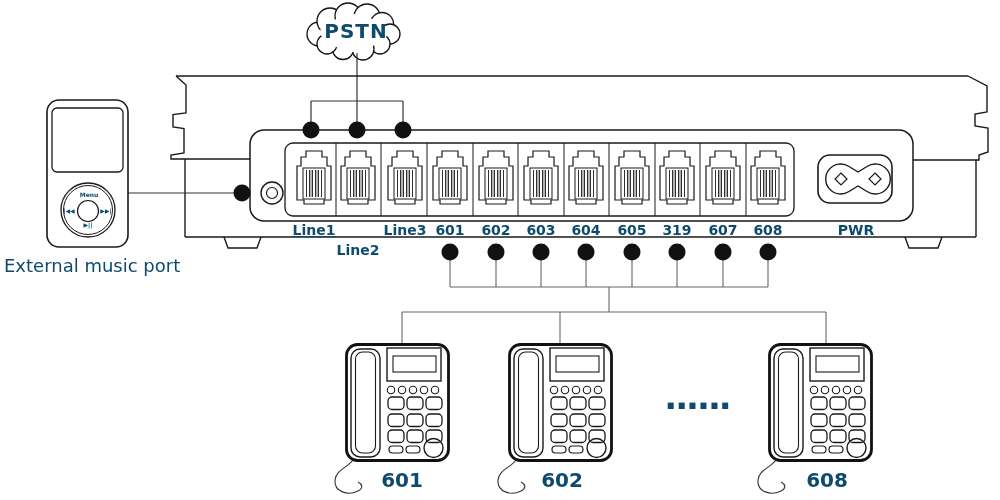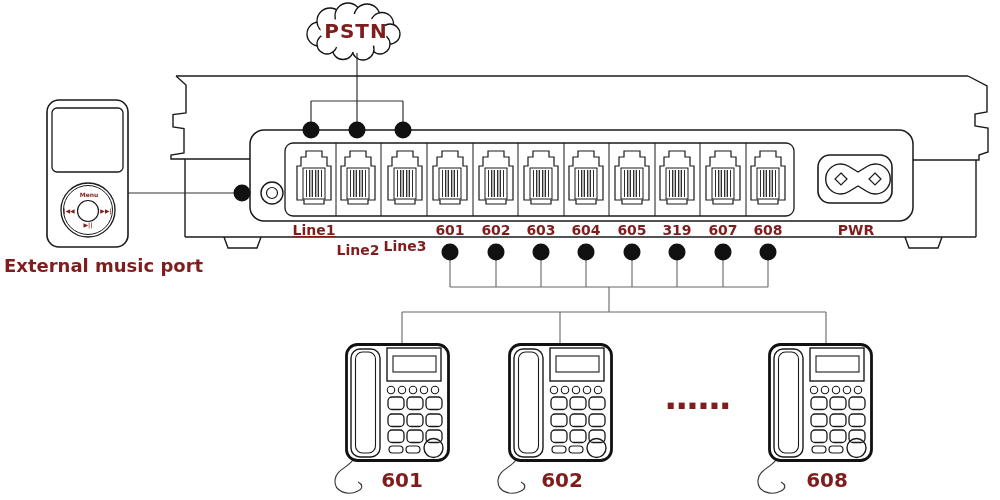--- a/index.html
+++ b/index.html
@@ -3,25 +3,25 @@
 <meta charset="utf-8">
 <style>
   html,body{margin:0;padding:0;}
   body{
     width:1000px;height:500px;position:relative;background:#ffffff;
     font-family:"DejaVu Sans","Liberation Sans",sans-serif;color:#111;
     overflow:hidden;
   }
   #stage{position:absolute;left:0;top:0;width:1000px;height:500px;}
   svg{position:absolute;left:0;top:0;}
-  .label{position:absolute;white-space:nowrap;color:#7f1d1d;}
+  .label{position:absolute;white-space:nowrap;color:#0c4a6e;}
   .lbl-center{transform:translateX(-50%);}
   .pstn{font-size:20px;font-weight:bold;letter-spacing:1px;}
   .portlbl{font-size:14px;font-weight:bold;top:223px;line-height:14px;}
-  .caption{font-size:18px;font-weight:bold;}
+  .caption{font-size:18px;font-weight:normal;}
   .phonelbl{font-size:20px;font-weight:bold;top:470px;line-height:20px;}
   .dots{font-size:34px;font-weight:bold;letter-spacing:-2px;line-height:34px;}
   .wheel-txt{font-size:6px;font-weight:bold;line-height:6px;}
 </style>
 </head>
 <body>
 
 <div id="stage">
 
 <svg width="1000" height="500" viewBox="0 0 1000 500">
@@ -190,21 +190,21 @@
     <circle cx="88" cy="210" r="27" stroke-width="1.3"></circle>
     <circle cx="88" cy="210" r="24.5" stroke-width="1"></circle>
     <circle cx="88" cy="211" r="10.5" stroke-width="1.2"></circle>
   </g>
 </svg>
 
 <div class="label pstn lbl-center" style="left:356px;top:19px;">PSTN</div>
 
 <div class="label portlbl lbl-center" style="left:314px;text-decoration:underline;">Line1</div>
 <div class="label portlbl lbl-center" style="left:358px;margin-top:20px;">Line2</div>
-<div class="label portlbl lbl-center" style="left:405px;margin-top:16px;">Line3</div>
+<div class="label portlbl lbl-center" style="left:405px;">Line3</div>
 <div class="label portlbl lbl-center" style="left:450px;">601</div>
 <div class="label portlbl lbl-center" style="left:496px;">602</div>
 <div class="label portlbl lbl-center" style="left:541px;">603</div>
 <div class="label portlbl lbl-center" style="left:586px;">604</div>
 <div class="label portlbl lbl-center" style="left:632px;">605</div>
 <div class="label portlbl lbl-center" style="left:677px;">319</div>
 <div class="label portlbl lbl-center" style="left:723px;">607</div>
 <div class="label portlbl lbl-center" style="left:768px;">608</div>
 <div class="label portlbl lbl-center" style="left:856px;">PWR</div>
 

